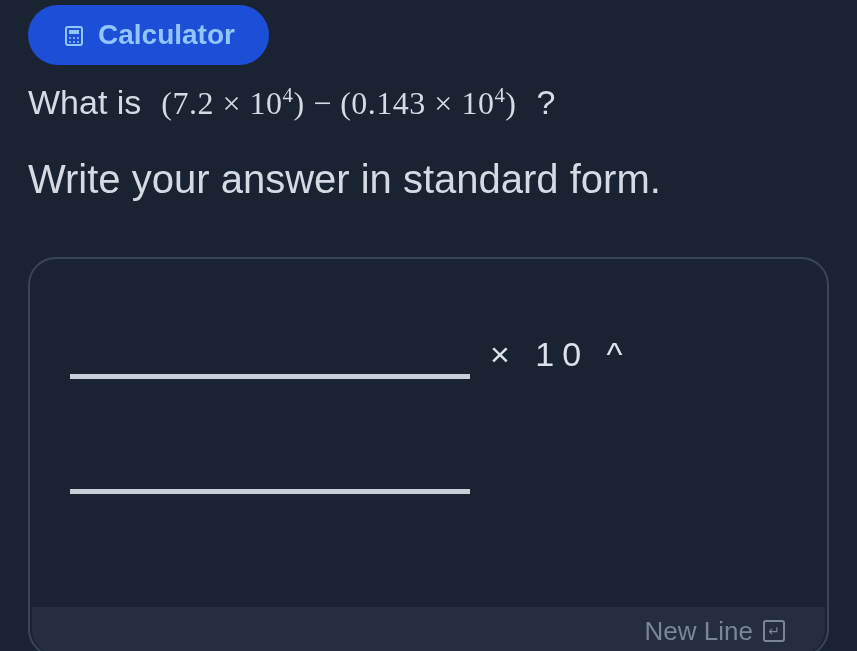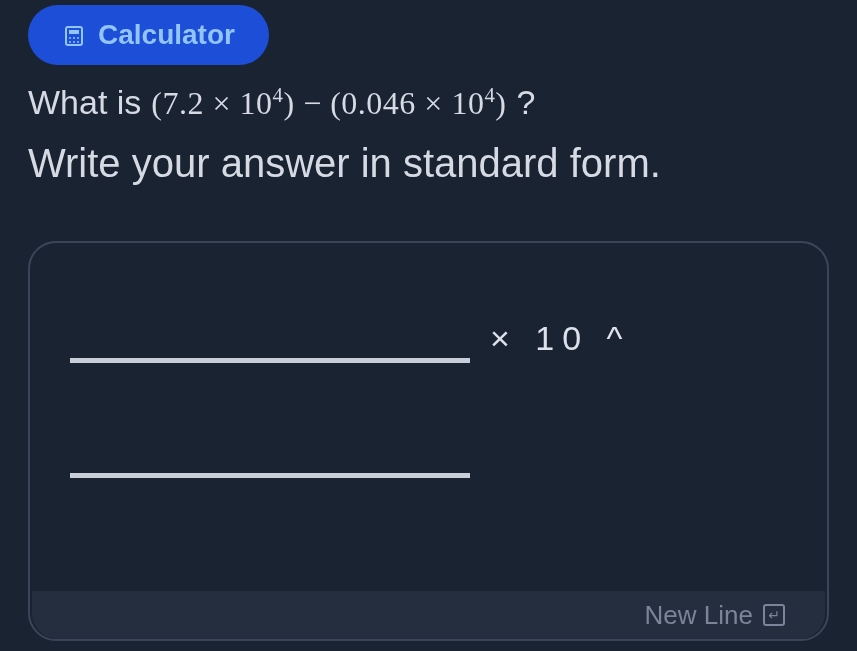--- a/index.html
+++ b/index.html
@@ -31,25 +31,25 @@
       margin-bottom: 18px;
     }
     .calc-icon {
       width: 24px;
       height: 24px;
       display: inline-block;
     }
     .question-line {
       font-size: 34px;
       color: #d5dae3;
-      margin-bottom: 19px;
+      margin-bottom: 35px;
       display: flex;
       align-items: baseline;
       flex-wrap: wrap;
-      gap: 10px;
+      gap: 20px;
     }
     .math-expr {
       font-family: 'Times New Roman', serif;
       font-size: 32px;
       letter-spacing: 0.5px;
     }
     .math-expr sup {
       font-size: 0.65em;
       vertical-align: super;
     }
@@ -152,21 +152,21 @@
   <span>Calculator</span>
 </button>
 
 <div class="question-line">
   <span>What is</span>
   <span class="math-expr">
     <span>(</span><span>7.2</span>
     <span>×</span>
     <span>10</span><sup>4</sup><span>)</span>
     <span>−</span>
-    <span>(</span><span>0.046</span>
+    <span>(</span><span>0.143</span>
     <span>×</span>
     <span>10</span><sup>4</sup><span>)</span>
   </span>
   <span>?</span>
 </div>
 
 <div class="instruction">Write your answer in standard form.</div>
 
 <div class="answer-panel">
   <div class="answer-row">

